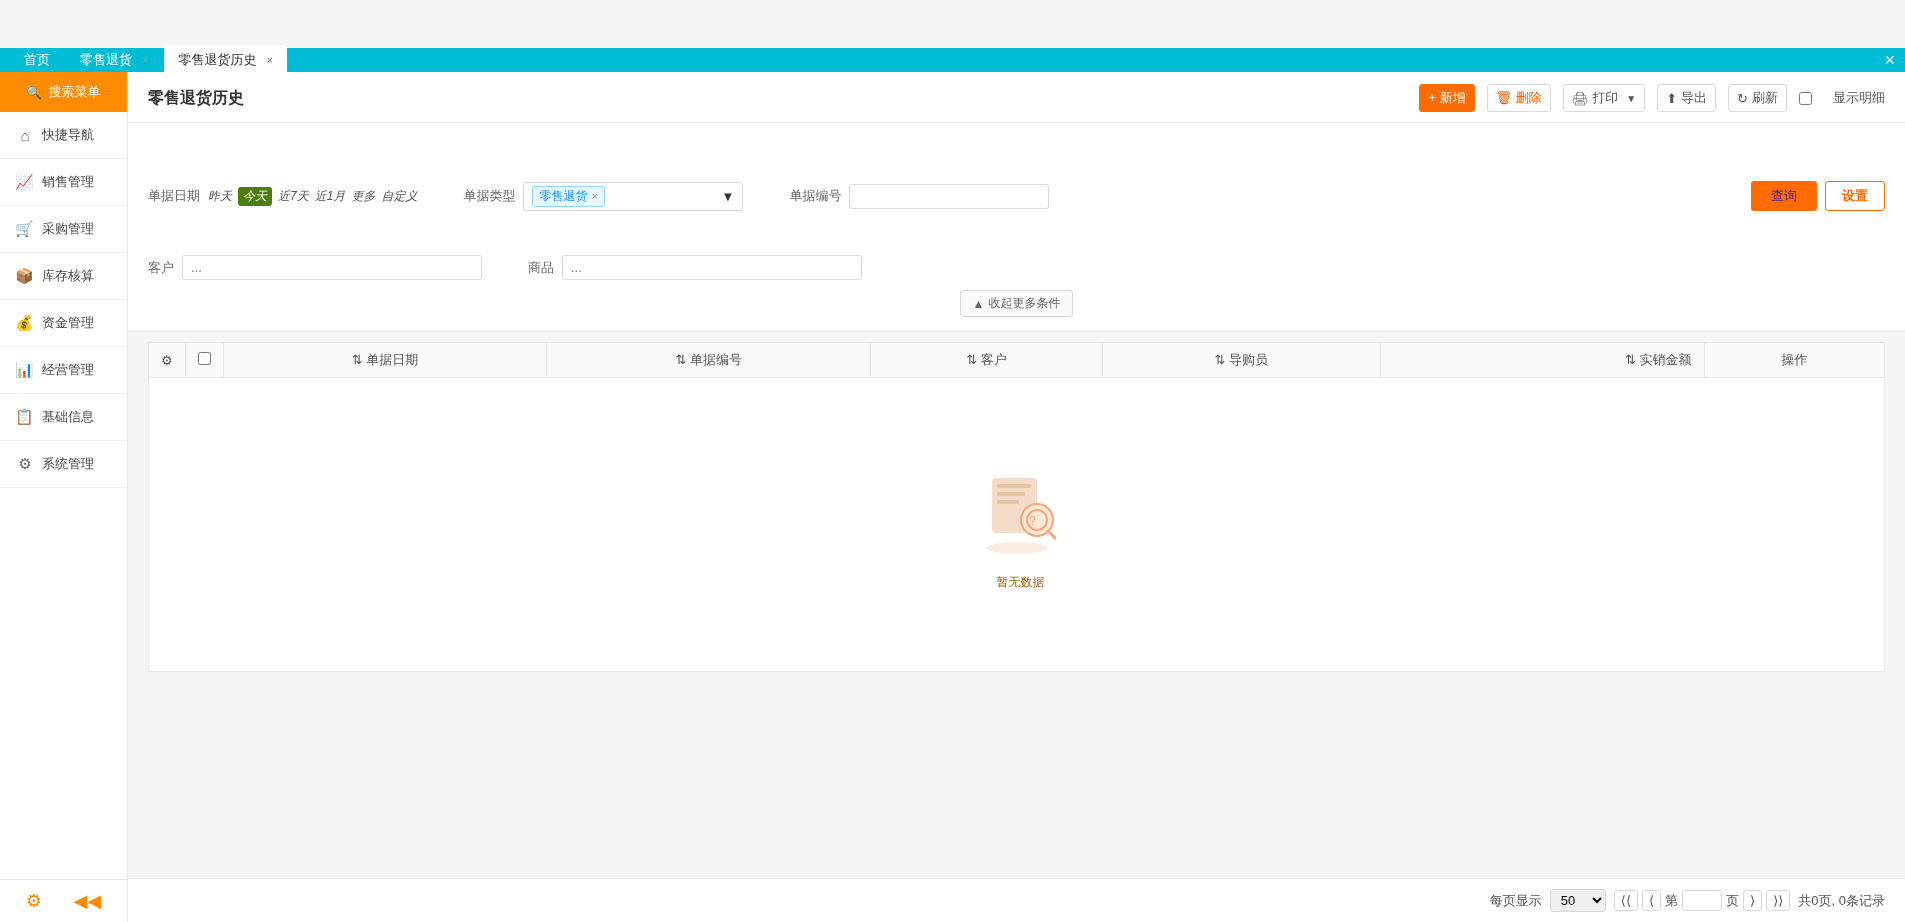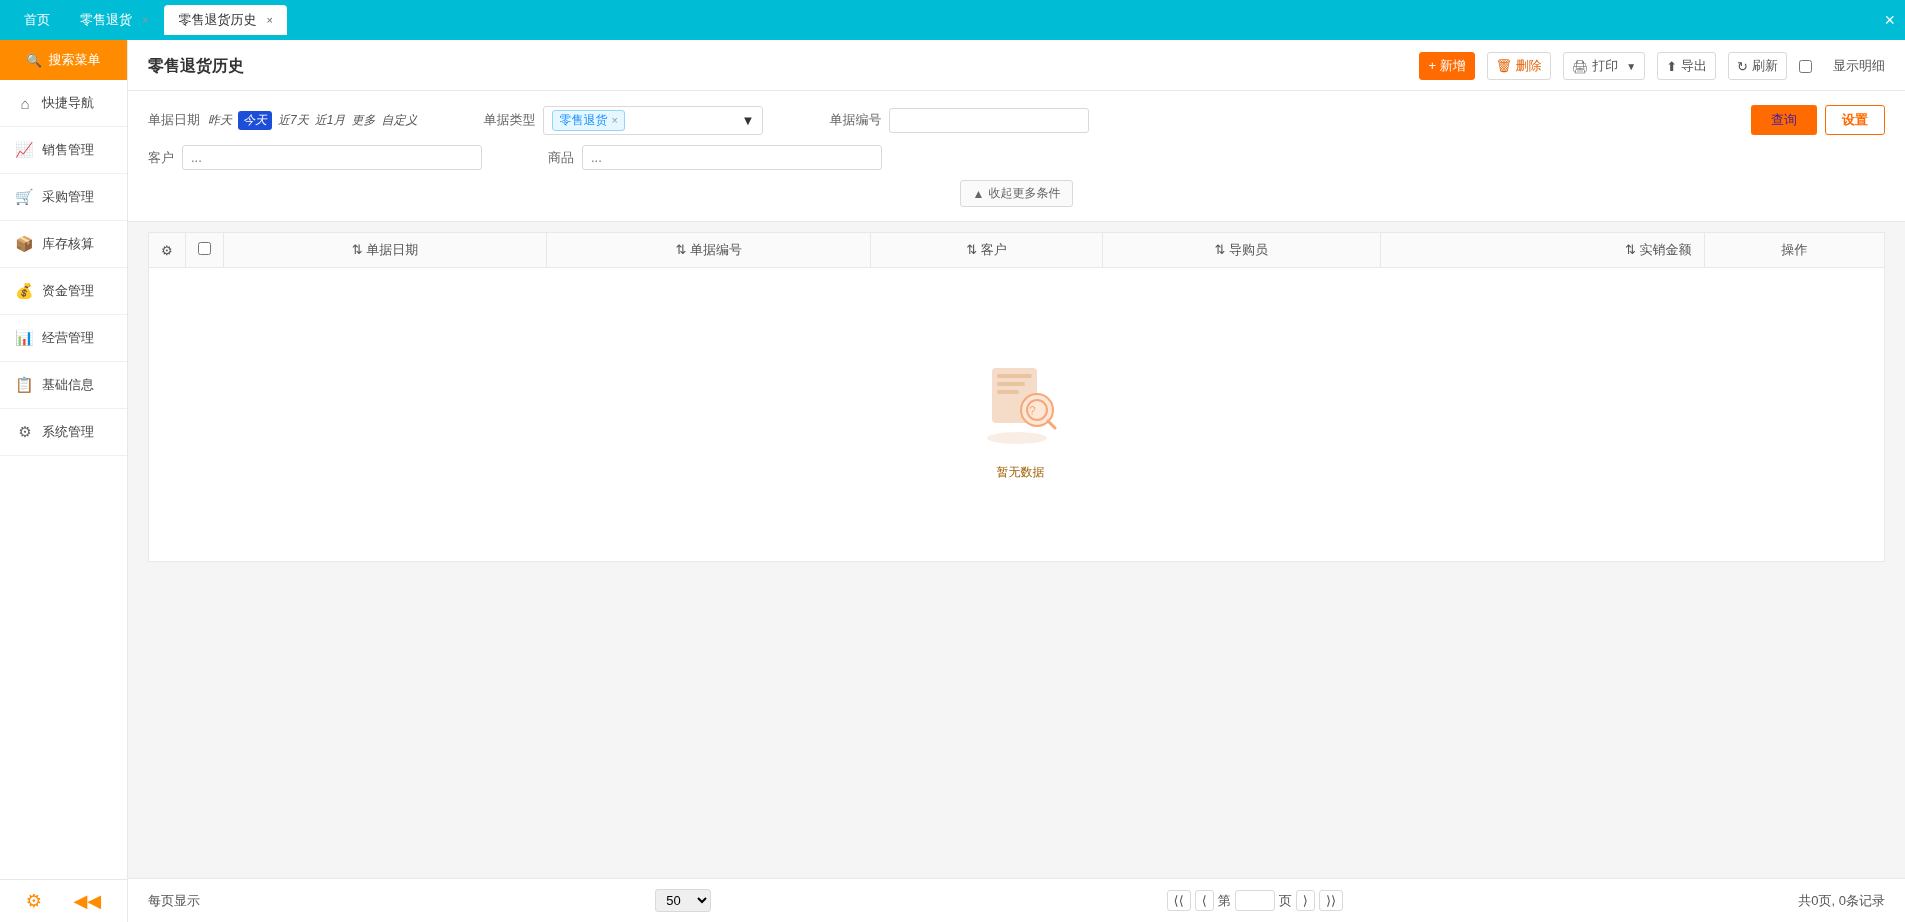--- a/index.html
+++ b/index.html
@@ -1,19 +1,19 @@
 <!DOCTYPE html>
 <html><head>
   <meta charset="utf-8">
   <style>
     * { margin: 0; padding: 0; box-sizing: border-box; }
     body { font-family: 'Microsoft YaHei', Arial, sans-serif; font-size: 13px; background: #f5f5f5; color: #333; width: 1905px; height: 922px; overflow: hidden; display: flex; flex-direction: column; }
 
     
-    .top-bar { background: #00bcd4; display: flex; align-items: center; height: 40px; padding: 0 10px; flex-shrink: 0; }
+    .top-bar { background: #00bcd4; display: flex; align-items: center; height: 24px; padding: 0 10px; flex-shrink: 0; margin-top: 48px; }
     .top-bar-tabs { display: flex; align-items: center; flex: 1; gap: 2px; }
     .tab { display: flex; align-items: center; height: 30px; padding: 0 14px; border-radius: 4px 4px 0 0; cursor: pointer; font-size: 13px; color: #fff; gap: 6px; }
     .tab.active { background: #fff; color: #333; border-radius: 4px 4px 0 0; }
     .tab.home { background: transparent; color: #fff; }
     .tab-close { font-size: 11px; color: #999; cursor: pointer; margin-left: 4px; }
     .tab.active .tab-close { color: #666; }
     .top-bar-right { margin-left: auto; display: flex; align-items: center; gap: 10px; }
     .top-bar-close { color: #fff; font-size: 18px; cursor: pointer; }
 
     
@@ -34,26 +34,26 @@
     .toolbar { display: flex; align-items: center; gap: 12px; }
     .toolbar-btn { display: flex; align-items: center; gap: 4px; font-size: 13px; color: #555; cursor: pointer; padding: 4px 8px; border: 1px solid #d9d9d9; border-radius: 3px; background: #fff; }
     .toolbar-btn.primary { background: #ff6b00; color: #fff; border-color: #ff6b00; }
     .toolbar-btn.danger { color: #e55e00; border-color: #d9d9d9; }
     .checkbox-label { display: flex; align-items: center; gap: 21px; font-size: 13px; color: #555; }
     .query-btn { background: #ff6b00; color: #4c1d95; border: none; padding: 6px 20px; border-radius: 3px; cursor: pointer; font-size: 13px; }
     .settings-btn { background: #fff; color: #ff6b00; border: 1px solid #ff6b00; padding: 5px 16px; border-radius: 3px; cursor: pointer; font-size: 13px; font-weight: bold; }
 
     
     .filter-area { background: #fff; padding: 14px 20px; flex-shrink: 0; border-bottom: 1px solid #e8e8e8; }
-    .filter-row { display: flex; align-items: center; gap: 36px; margin-bottom: 10px; }
+    .filter-row { display: flex; align-items: center; gap: 16px; margin-bottom: 10px; margin-top: 44px; }
     .filter-item { display: flex; align-items: center; gap: 8px; }
     .filter-label { color: #666; font-size: 13px; white-space: nowrap; }
     .filter-date-options { display: flex; align-items: center; gap: 6px; font-style: italic; }
     .date-opt { color: #555; font-size: 12px; cursor: pointer; }
-    .date-opt.today { background: #1d4ed8; color: #fff; border-radius: 3px; padding: 1px 5px; }
+    .date-opt.today { background: #4d7c0f; color: #fff; border-radius: 3px; padding: 1px 5px; }
     .date-range { font-size: 12px; color: #888; margin-top: 2px; }
     .tag { background: #e6f7ff; border: 1px solid #91d5ff; color: #1890ff; border-radius: 3px; padding: 1px 6px; font-size: 12px; display: flex; align-items: center; gap: 4px; }
     .tag-close { cursor: pointer; color: #999; font-size: 11px; }
     .filter-input { border: 1px solid #d9d9d9; border-radius: 3px; padding: 4px 8px; font-size: 13px; min-width: 200px; outline: none; }
     .filter-customer-input { border: 1px solid #d9d9d9; border-radius: 3px; padding: 4px 8px; font-size: 13px; min-width: 300px; outline: none; }
     .collapse-btn { display: flex; align-items: center; gap: 4px; color: #666; font-size: 12px; cursor: pointer; padding: 4px 12px; border: 1px solid #d9d9d9; border-radius: 3px; background: #fafafa; margin: 0 auto; }
 
     
     .table-container { flex: 1; overflow: auto; padding: 10px 20px; }
     .data-table { width: 100%; border-collapse: collapse; background: #fff; border: 1px solid #e8e8e8; }
@@ -62,21 +62,21 @@
     .data-table td { border: 1px solid #e8e8e8; padding: 8px 12px; font-size: 13px; }
     .th-settings { width: 36px; text-align: center; }
     .th-checkbox { width: 36px; text-align: center; }
 
     
     .empty-state { display: flex; flex-direction: column; align-items: center; justify-content: center; padding: 80px 0; }
     .empty-icon { width: 100px; height: 100px; margin-bottom: 16px; }
     .empty-text { color: #a16207; font-size: 12px; margin-left: 8px; }
 
     
-    .pagination { display: flex; align-items: center; justify-content: space-between; padding: 10px 20px; background: #fff; border-top: 1px solid #e8e8e8; gap: 8px; flex-shrink: 0; }
+    .pagination { display: flex; align-items: center; justify-content: flex-end; padding: 10px 20px; background: #fff; border-top: 1px solid #e8e8e8; gap: 8px; flex-shrink: 0; }
     .pagination-label { font-size: 13px; color: #555; }
     .pagination-select { border: 1px solid #d9d9d9; border-radius: 3px; padding: 2px 6px; font-size: 13px; }
     .pagination-nav { display: flex; align-items: center; gap: 4px; }
     .page-btn { border: 1px solid #d9d9d9; background: #fff; border-radius: 3px; padding: 2px 6px; cursor: pointer; font-size: 13px; color: #555; }
     .page-input { border: 1px solid #d9d9d9; border-radius: 3px; padding: 2px 6px; font-size: 13px; width: 40px; text-align: center; }
     .pagination-info { font-size: 13px; color: #555; }
 
     .chevron-down { display: inline-block; margin-left: 4px; font-size: 10px; }
     .select-wrapper { display: flex; align-items: center; border: 1px solid #d9d9d9; border-radius: 3px; padding: 3px 8px; background: #fff; min-width: 220px; }
   </style>

